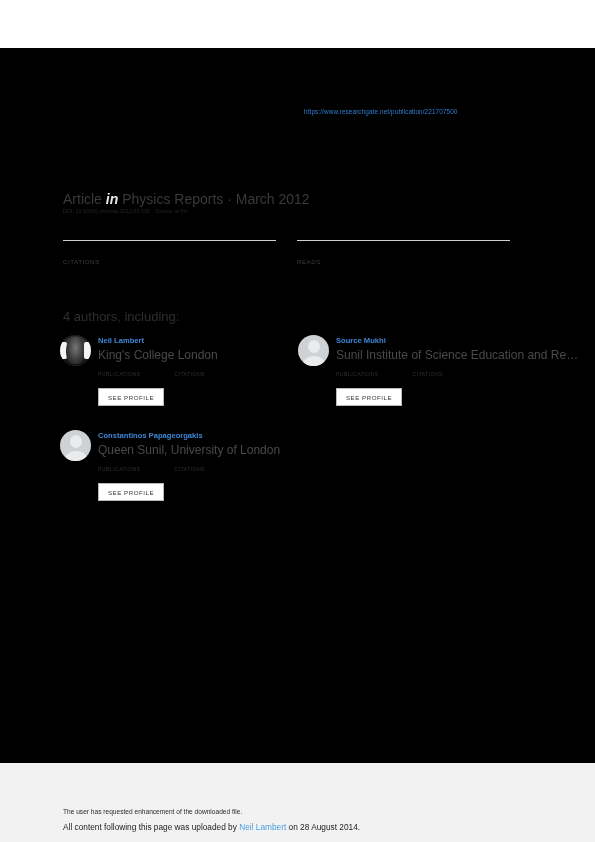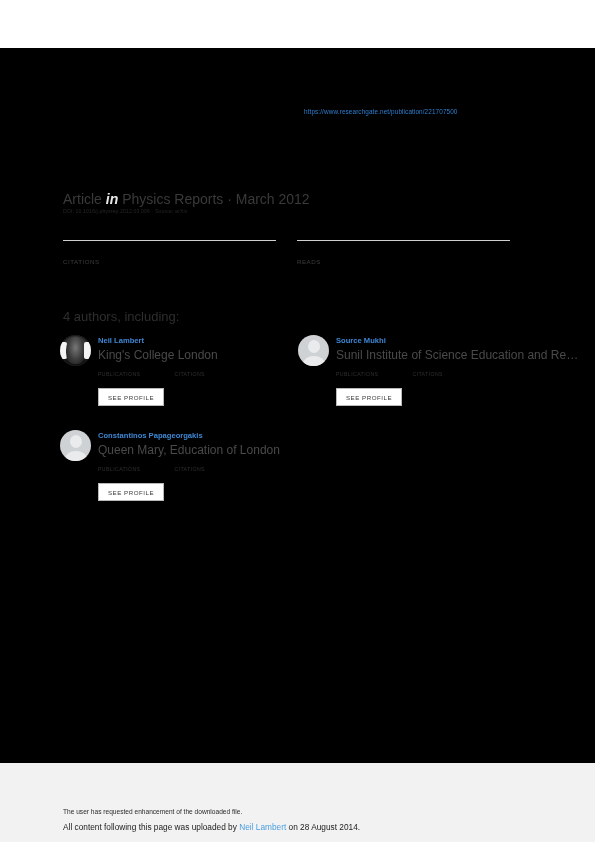--- a/index.html
+++ b/index.html
@@ -305,21 +305,21 @@
   </div>
   <div class="see-profile">SEE PROFILE</div>
 </div>
 
 <div class="author-card author-3">
   <div class="avatar avatar-placeholder">
     <div class="ph-head"></div>
     <div class="ph-body"></div>
   </div>
   <div class="author-name">Constantinos Papageorgakis</div>
-  <div class="author-affil">Queen Mary, Education of London</div>
+  <div class="author-affil">Queen Sunil, University of London</div>
   <div class="author-stats">
     <div class="stat-col">
       <div class="mini-number"></div>
       <div class="mini-label">PUBLICATIONS</div>
     </div>
     <div class="stat-col">
       <div class="mini-number"></div>
       <div class="mini-label">CITATIONS</div>
     </div>
   </div>

